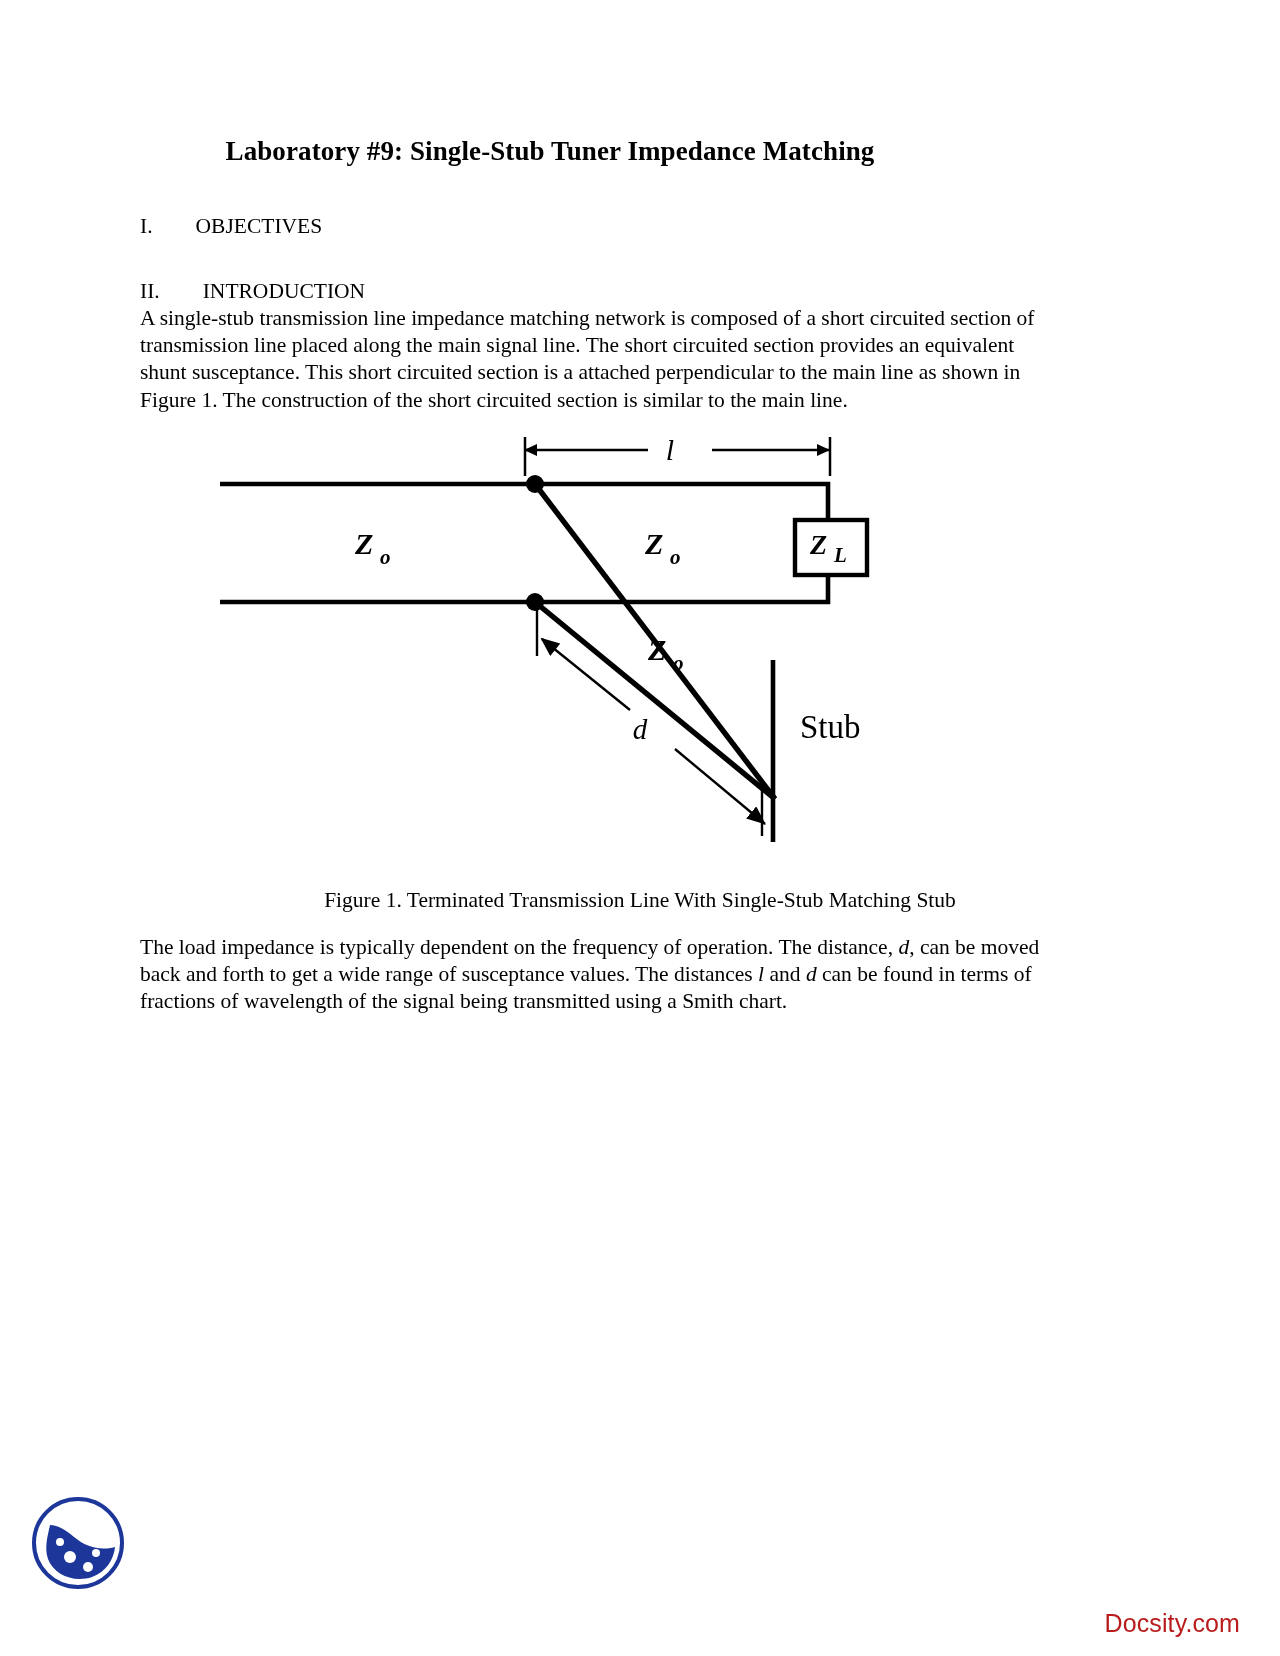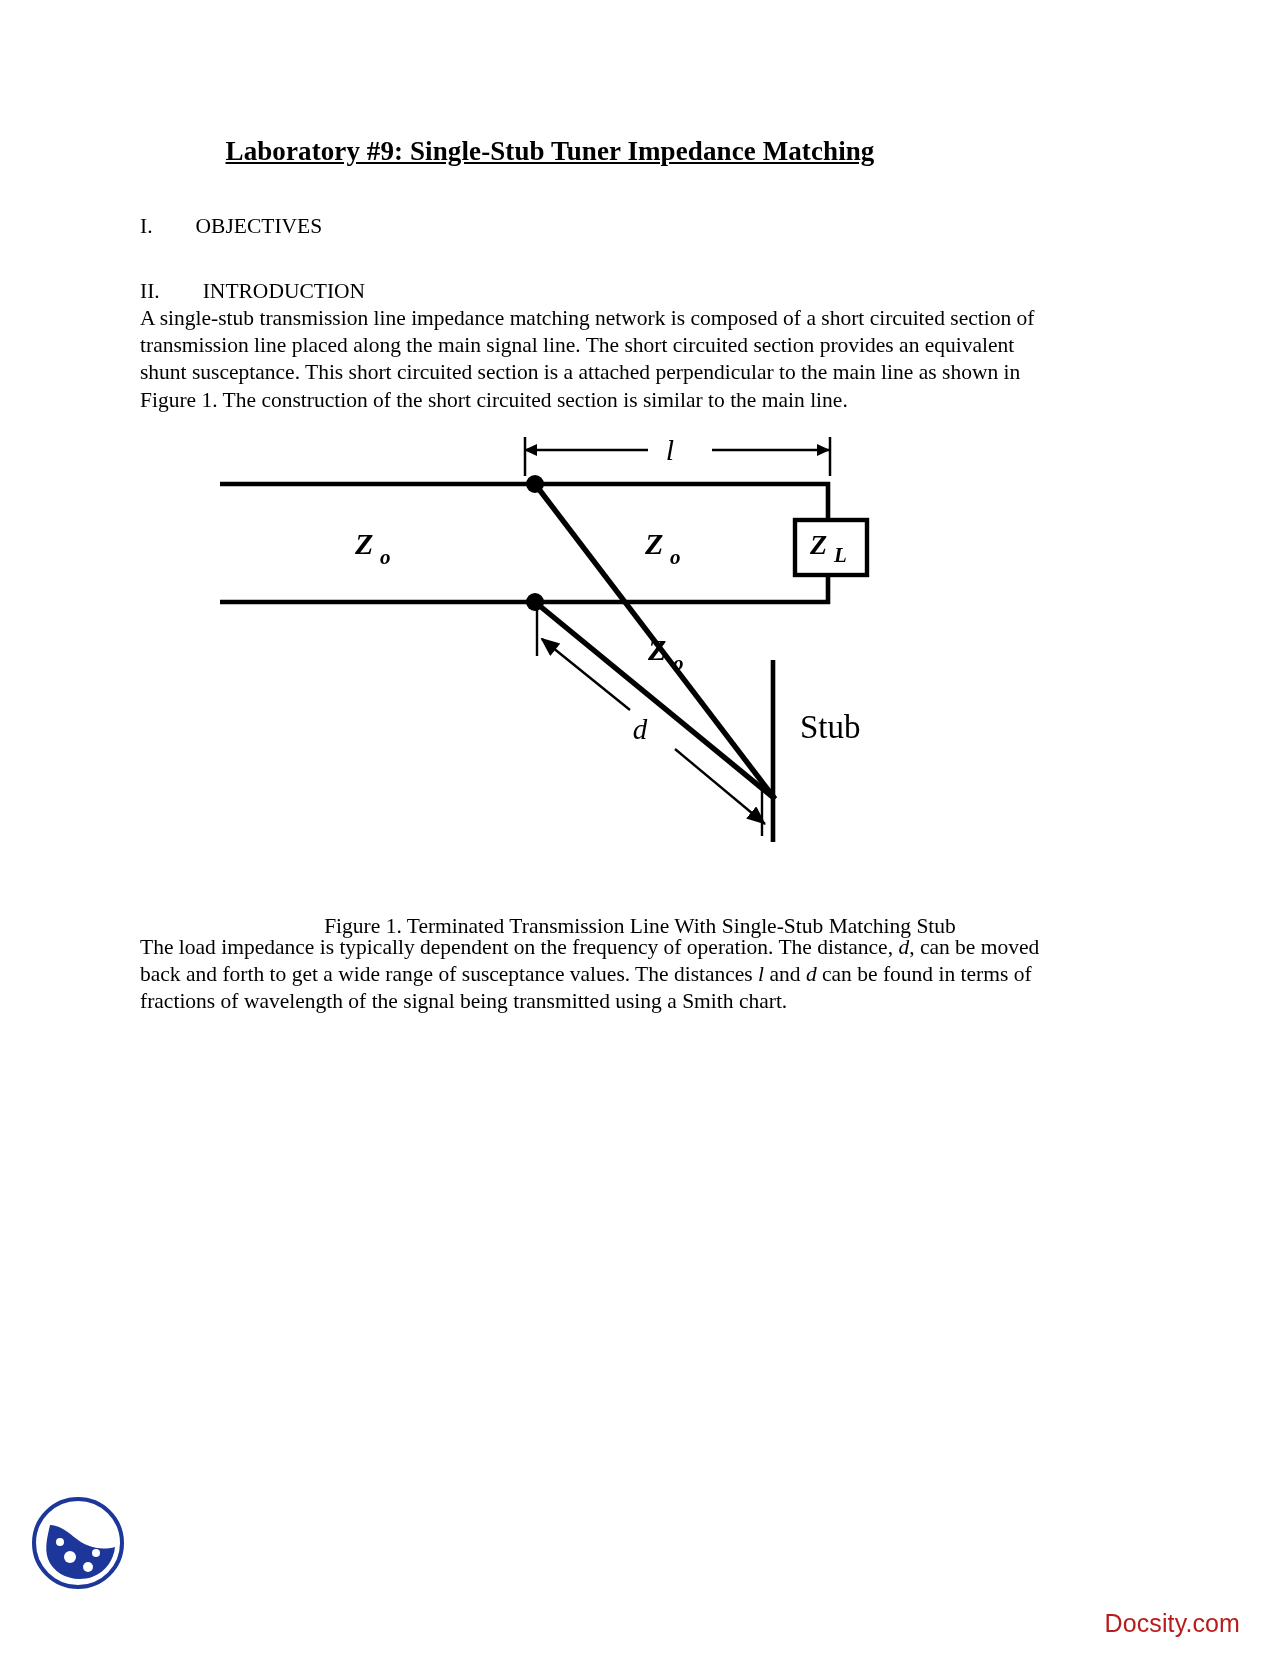--- a/index.html
+++ b/index.html
@@ -39,21 +39,20 @@
   
   .doc-title {
     position: absolute;
     top: 136px;
     left: 0;
     width: 1100px;
     text-align: center;
     font-size: 27px;
     font-weight: bold;
     letter-spacing: 0.1px;
-    text-decoration: underline;
   }
 
   
   .block {
     position: absolute;
     left: 140px;
     width: 912px;
     font-size: 21.5px;
     line-height: 27px;
     text-align: left;
@@ -84,21 +83,20 @@
   }
   .figure-wrap svg { display: block; }
 
   .fig-caption {
     position: absolute;
     top: 888px;
     left: 0;
     width: 1280px;
     text-align: center;
     font-size: 21.5px;
-    margin-top: 26px;
   }
 
   .blk-closing { top: 934px; }
 
   
   .docsity-logo {
     position: absolute;
     left: 30px;
     bottom: 65px;
     width: 96px;

